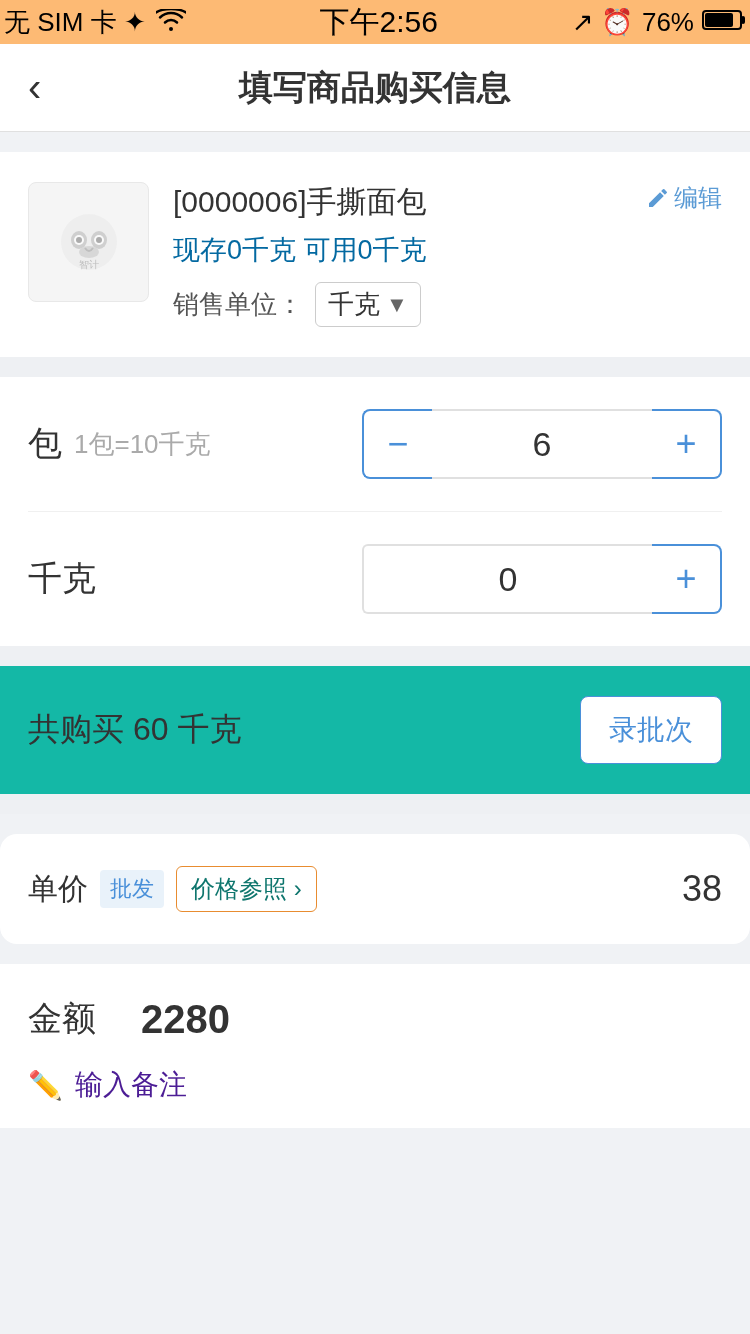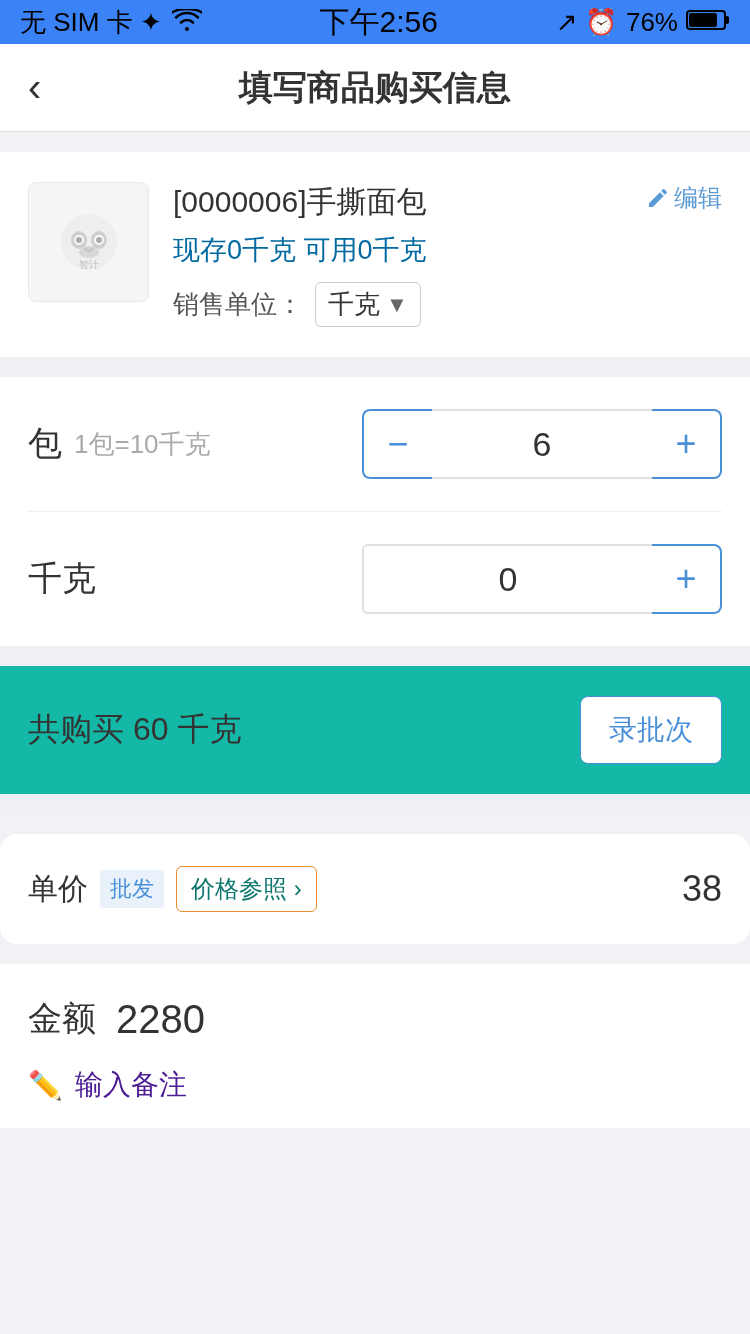--- a/index.html
+++ b/index.html
@@ -10,25 +10,25 @@
       font-family: -apple-system, 'PingFang SC', 'Helvetica Neue', sans-serif;
       background: #f0f2f5;
       display: flex;
       flex-direction: column;
     }
 
     
     .status-bar {
       width: 750px;
       height: 44px;
-      background: #3b82f6;
+      background: #fdba74;
       display: flex;
       align-items: center;
       justify-content: space-between;
-      padding: 0 20px;
+      padding: 0 4px;
       font-size: 28px;
     }
     .status-left {
       display: flex;
       align-items: center;
       gap: 10px;
       font-size: 26px;
       color: #000;
     }
     .status-center {
@@ -297,22 +297,23 @@
       align-items: center;
       gap: 20px;
       margin-bottom: 24px;
     }
     .amount-label {
       font-size: 34px;
       color: #333;
     }
     .amount-value {
       font-size: 40px;
-      font-weight: 400;
-      color: #333;
+      font-weight: 700;
+      color: #333;
+      margin-left: 25px;
     }
     .note-row {
       display: flex;
       align-items: center;
       gap: 12px;
     }
     .note-icon {
       font-size: 28px;
       color: #aaa;
     }

